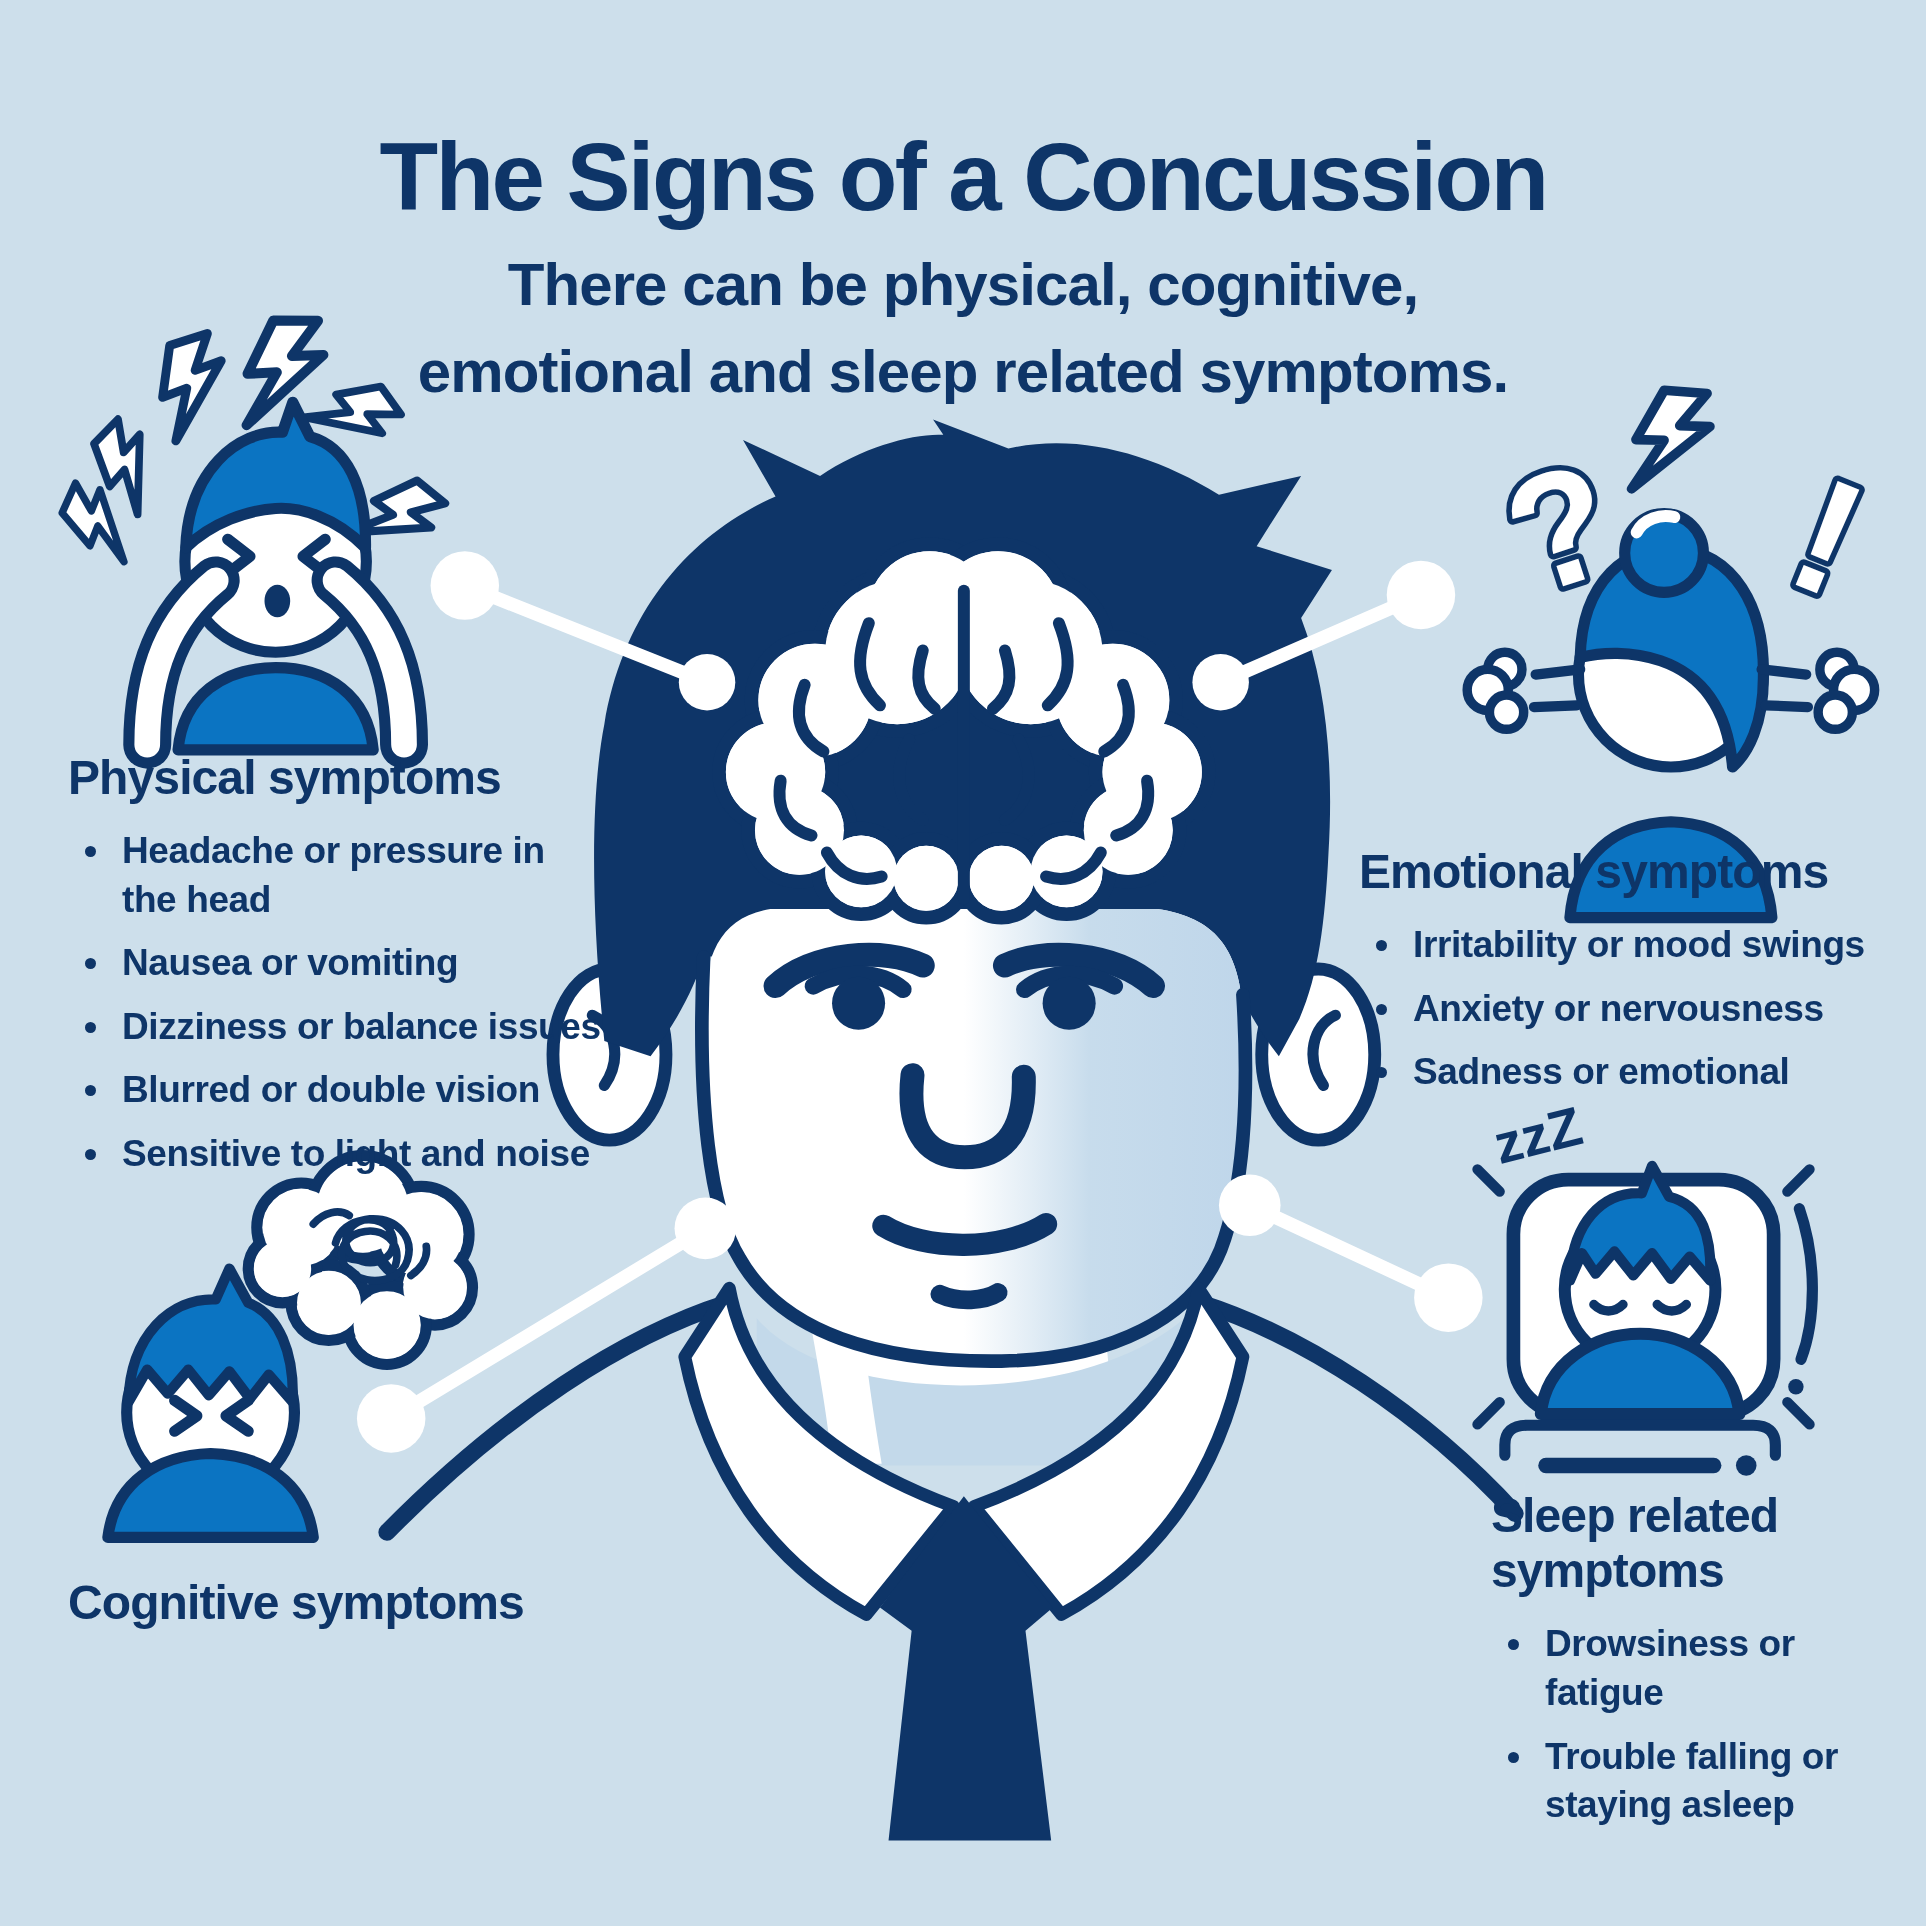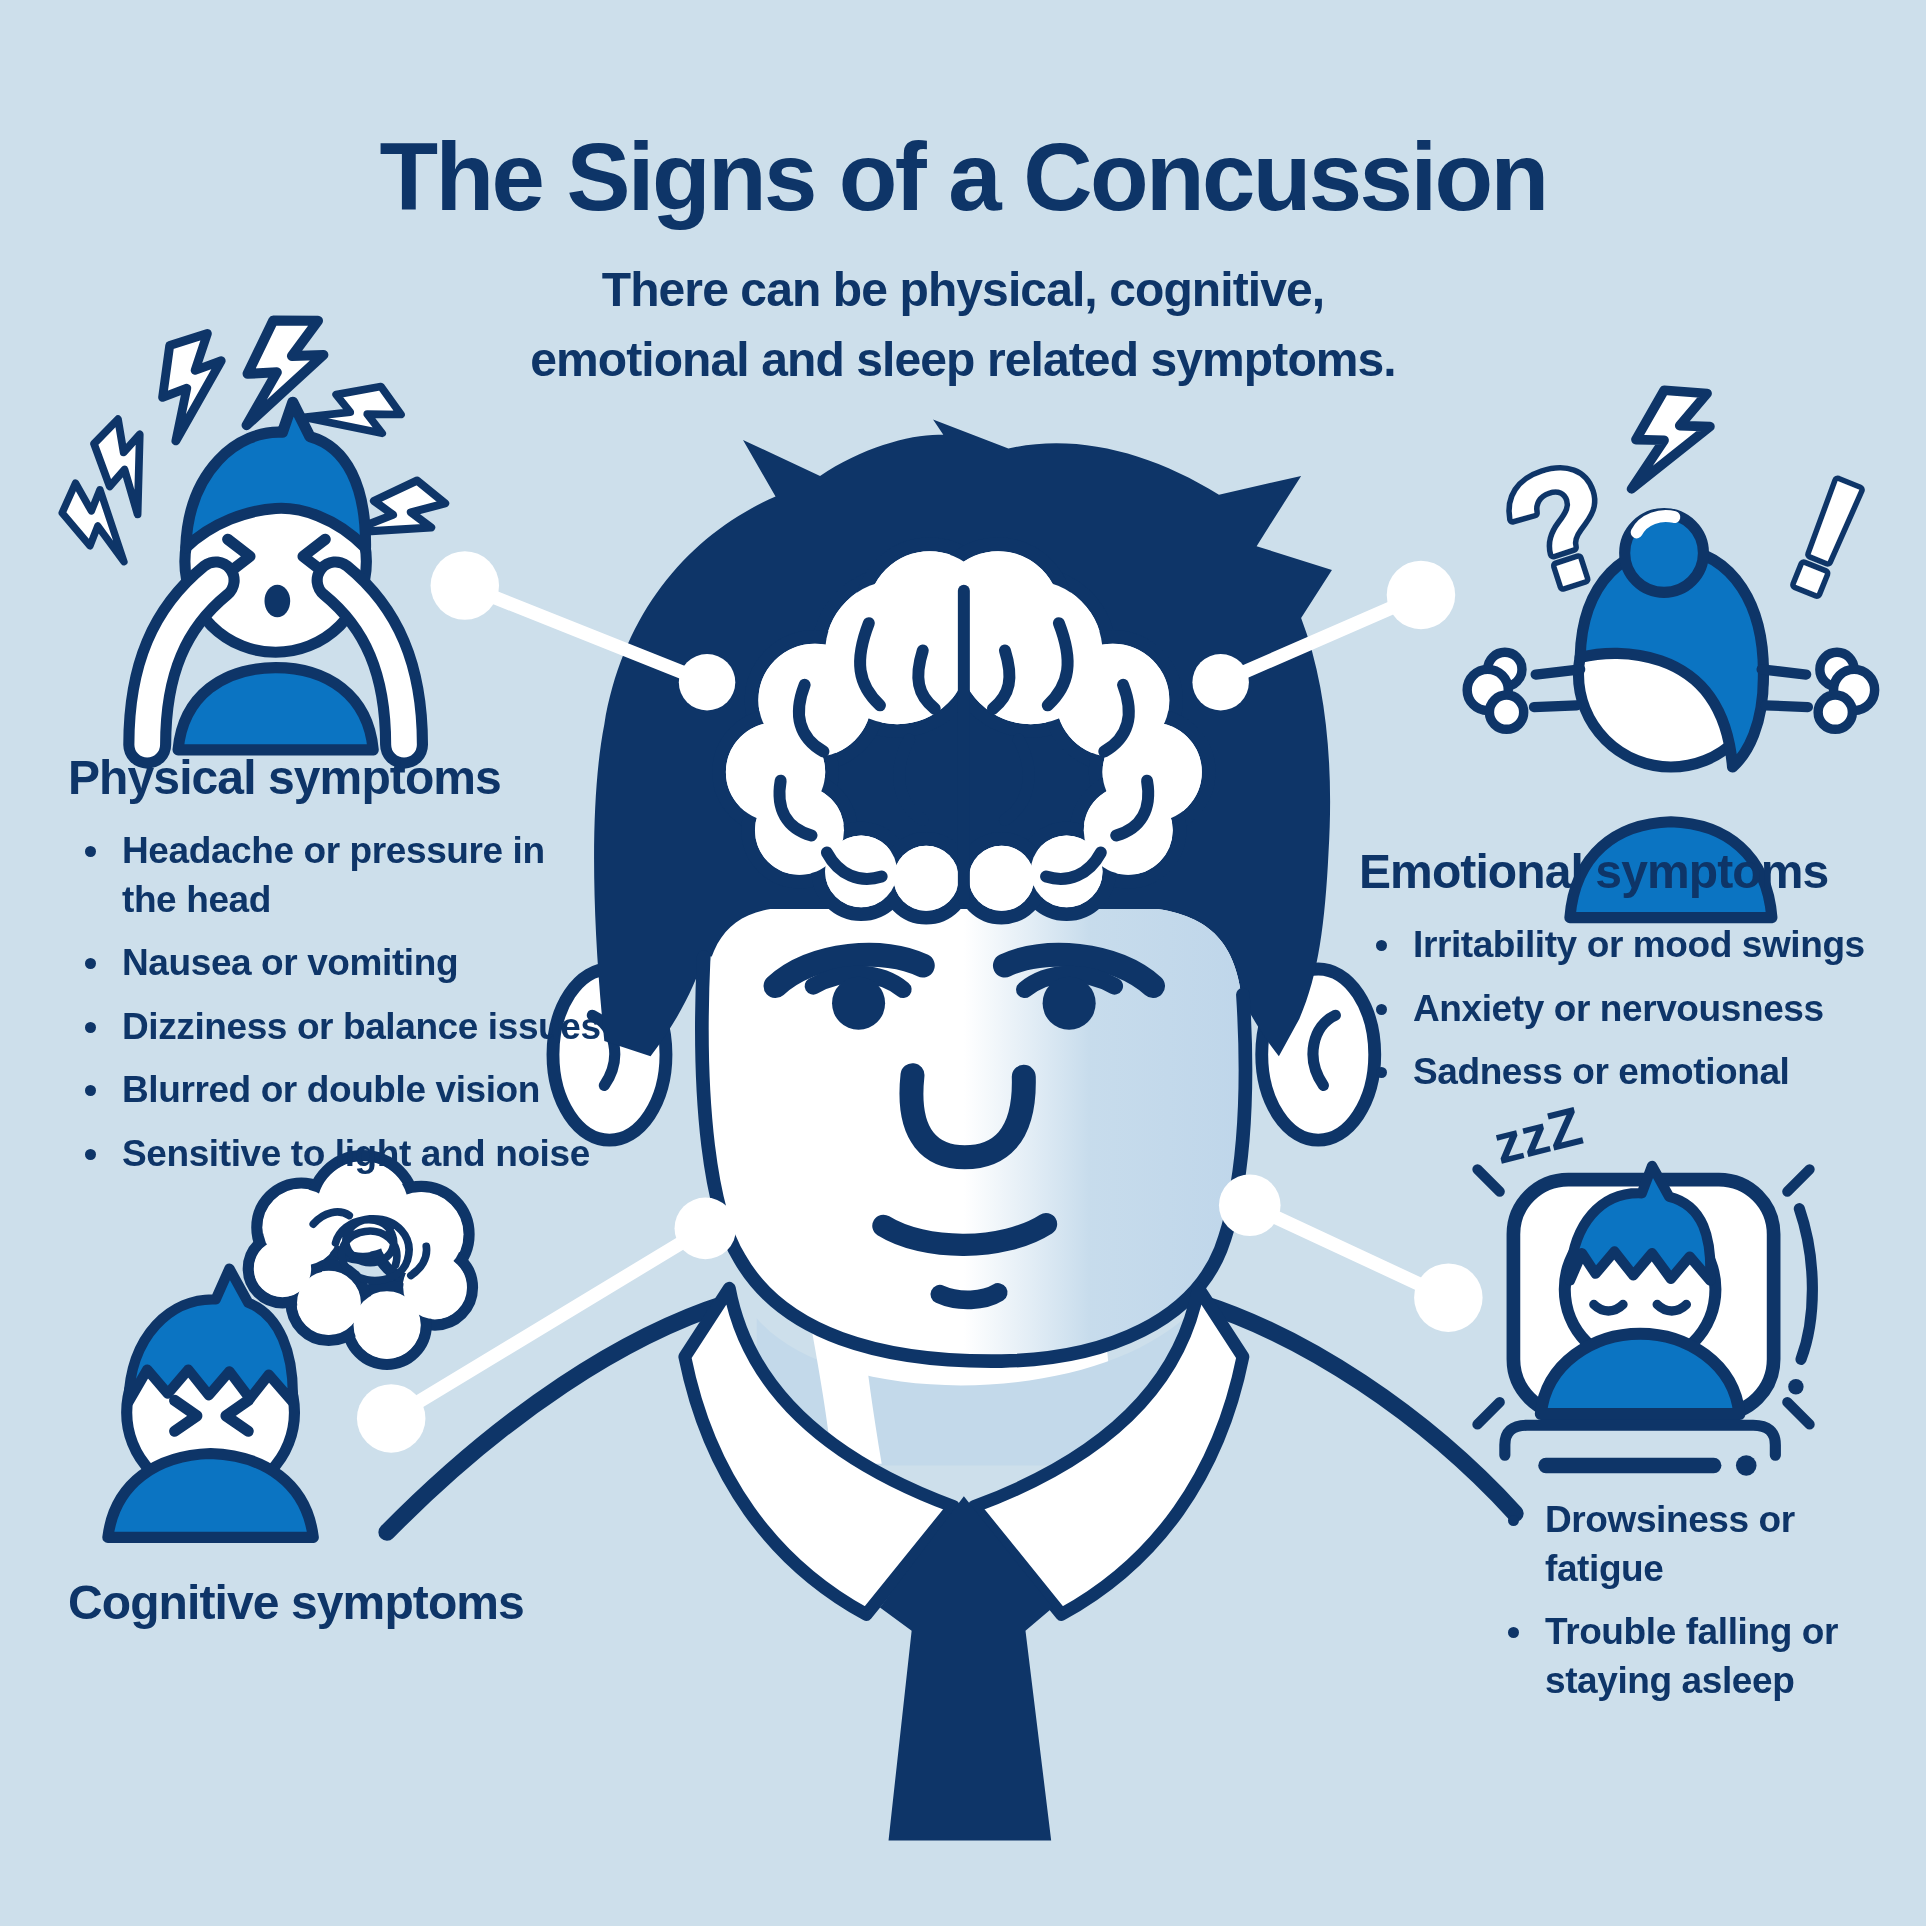--- a/index.html
+++ b/index.html
@@ -16,22 +16,22 @@
   .art{position:absolute;left:0;top:0;width:1926px;height:1926px;}
   svg .sN{stroke:var(--navy);} svg .fN{fill:var(--navy);}
   svg .fW{fill:#fff;} svg .sW{stroke:#fff;}
   svg .fA{fill:var(--accent);} svg .fn{fill:none;} svg .fSH{fill:var(--face-shade);}
   svg *{stroke-linecap:round;stroke-linejoin:round;}
   .page-title{
     position:absolute; top:58px; left:0; width:100%; text-align:center;
     font-size:96px; font-weight:bold; letter-spacing:-2.6px;
   }
   .subtitle{
-    position:absolute; top:255px; left:0; width:100%; text-align:center;
-    font-size:48px; font-weight:bold; line-height:1.45; letter-spacing:-0.9px;
+    position:absolute; top:241px; left:0; width:100%; text-align:center;
+    font-size:60px; font-weight:bold; line-height:1.45; letter-spacing:-0.9px;
   }
   .section{position:absolute;}
   .section h2{
     margin:0 0 22px 0; font-size:48px; font-weight:bold; letter-spacing:-0.9px; line-height:1.15;
   }
   .section ul{list-style:none; margin:8px; padding:0;}
   .section li{
     position:relative; padding-left:46px; margin-bottom:14.6px;
     font-size:37px; font-weight:bold; letter-spacing:-0.4px; line-height:1.32;
   }
@@ -306,20 +306,21 @@
       <li><span>Anxiety or nervousness</span></li>
       <li><span>Sadness or emotional</span></li>
     </ul>
   </div>
 
   <div class="section sec-cognitive">
     <h2>Cognitive symptoms</h2>
   </div>
 
   <div class="section sec-sleep">
+    <h2>Sleep related symptoms</h2>
     <ul>
       <li><span>Drowsiness or fatigue</span></li>
       <li><span>Trouble falling or staying asleep</span></li>
     </ul>
   </div>
 
 </div>
 
 
 </body></html>

